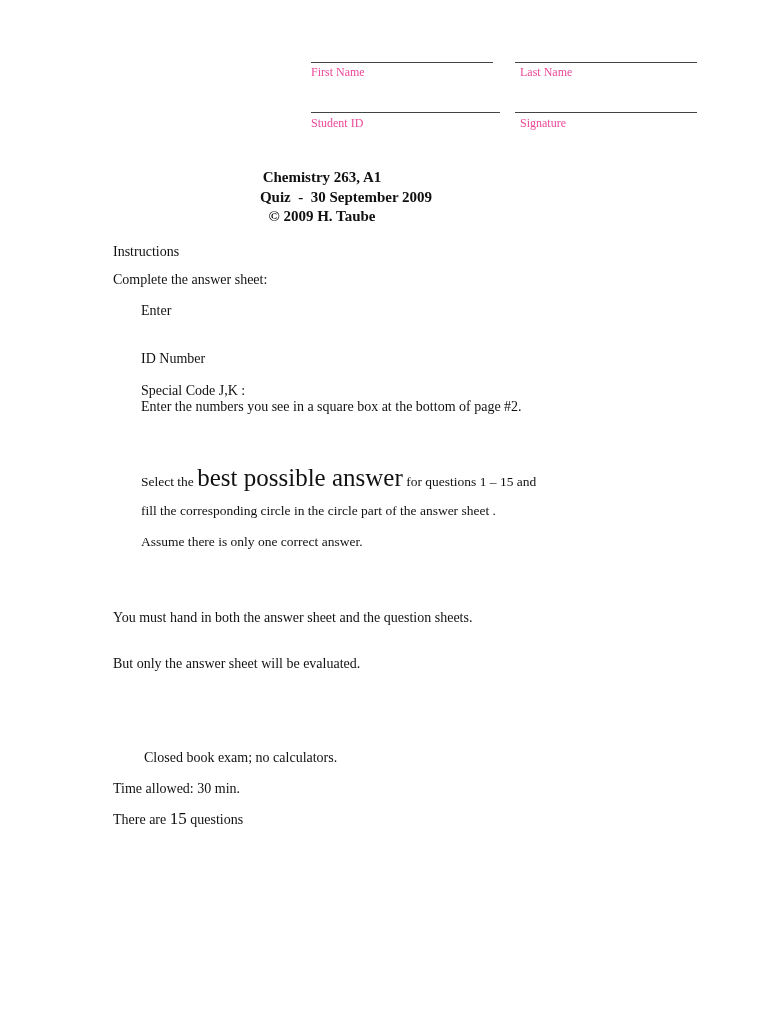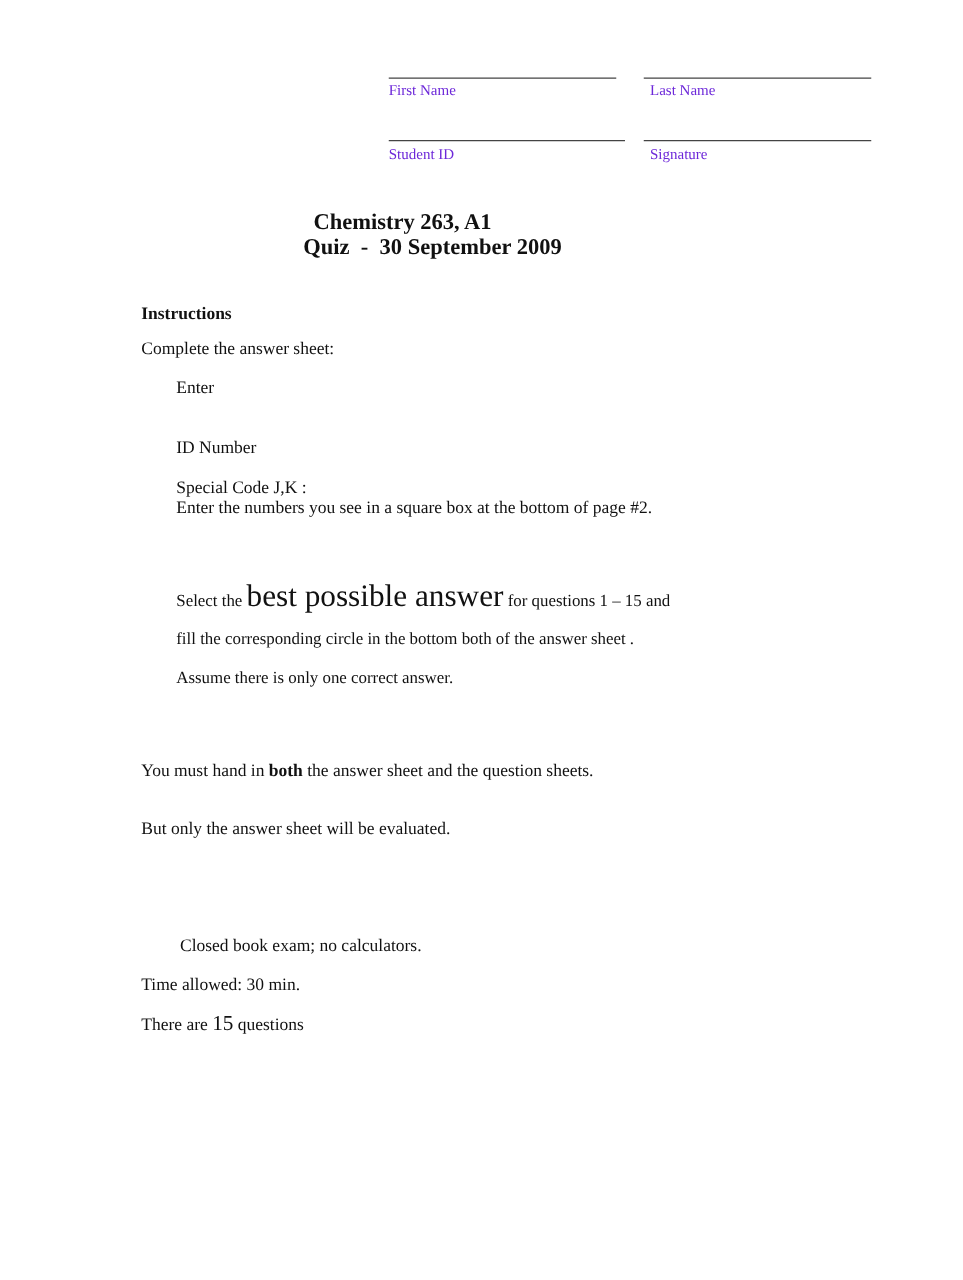--- a/index.html
+++ b/index.html
@@ -19,42 +19,42 @@
 
     
     .field-line {
       position: absolute;
       height: 0;
       border-top: 1px solid #444444;
     }
     .field-label {
       position: absolute;
       font-size: 12px;
-      color: #6d28d9;
+      color: #ec4899;
       white-space: nowrap;
     }
 
     
     .title-block {
       position: absolute;
       left: 0;
       width: 644px;
       top: 168px;
       text-align: center;
       font-weight: bold;
-      font-size: 18px;
+      font-size: 15px;
       line-height: 19.5px;
     }
     .title-block div { white-space: nowrap; }
 
     .body-text {
       font-size: 14px;
       line-height: 16px;
     }
-    .bold { font-weight: bold; }
+    .bold { font-weight: normal; }
 
     .select-line {
       font-weight: normal;
       font-size: 13.5px;
     }
     .select-line .big {
       font-size: 25px;
     }
     .big15 {
       font-weight: normal;
@@ -74,38 +74,39 @@
   <div class="field-line" style="left:311px; top:112px; width:189px;"></div>
   <div class="field-label" style="left:311px; top:116px;">Student ID</div>
 
   <div class="field-line" style="left:515px; top:112px; width:182px;"></div>
   <div class="field-label" style="left:520px; top:116px;">Signature</div>
 </div>
 
 <div class="title-block">
   <div>Chemistry 263, A1</div>
   <div style="white-space:pre;padding-left:48px;">Quiz  -  30 September 2009</div>
+  <div>© 2009 H. Taube</div>
 </div>
 
 <div class="abs body-text bold" style="left:113px; top:244px;">Instructions</div>
 
 <div class="abs body-text" style="left:113px; top:272px;">Complete the answer sheet:</div>
 
 <div class="abs body-text" style="left:141px; top:303px;">Enter</div>
 
 <div class="abs body-text" style="left:141px; top:351px;">ID Number</div>
 
 <div class="abs body-text" style="left:141px; top:383px;">Special Code J,K :</div>
 <div class="abs body-text" style="left:141px; top:399px;font-family:Liberation Serif, serif;">Enter the numbers you see in a square box at the bottom of page #2.</div>
 
 <div class="abs select-line" style="left:141px; top:464px;">
   <span style="white-space:pre;">Select the </span><span class="big">best possible answer</span><span style="white-space:pre;"> for questions 1 – 15 and</span>
 </div>
 
-<div class="abs select-line" style="left:141px; top:503px;">fill the corresponding circle in the bottom both of the answer sheet .</div>
+<div class="abs select-line" style="left:141px; top:503px;">fill the corresponding circle in the circle part of the answer sheet .</div>
 
 <div class="abs select-line" style="left:141px; top:534px;">Assume there is only one correct answer.</div>
 
 <div class="abs body-text" style="left:113px; top:610px;">
   <span style="white-space:pre;">You must hand in </span><span class="bold">both</span><span style="white-space:pre;"> the answer sheet and the question sheets.</span>
 </div>
 
 <div class="abs body-text" style="left:113px; top:656px;">But only the answer sheet will be evaluated.</div>
 
 <div class="abs body-text" style="left:113px; top:750px;margin-left:31px;">Closed book exam; no calculators.</div>

